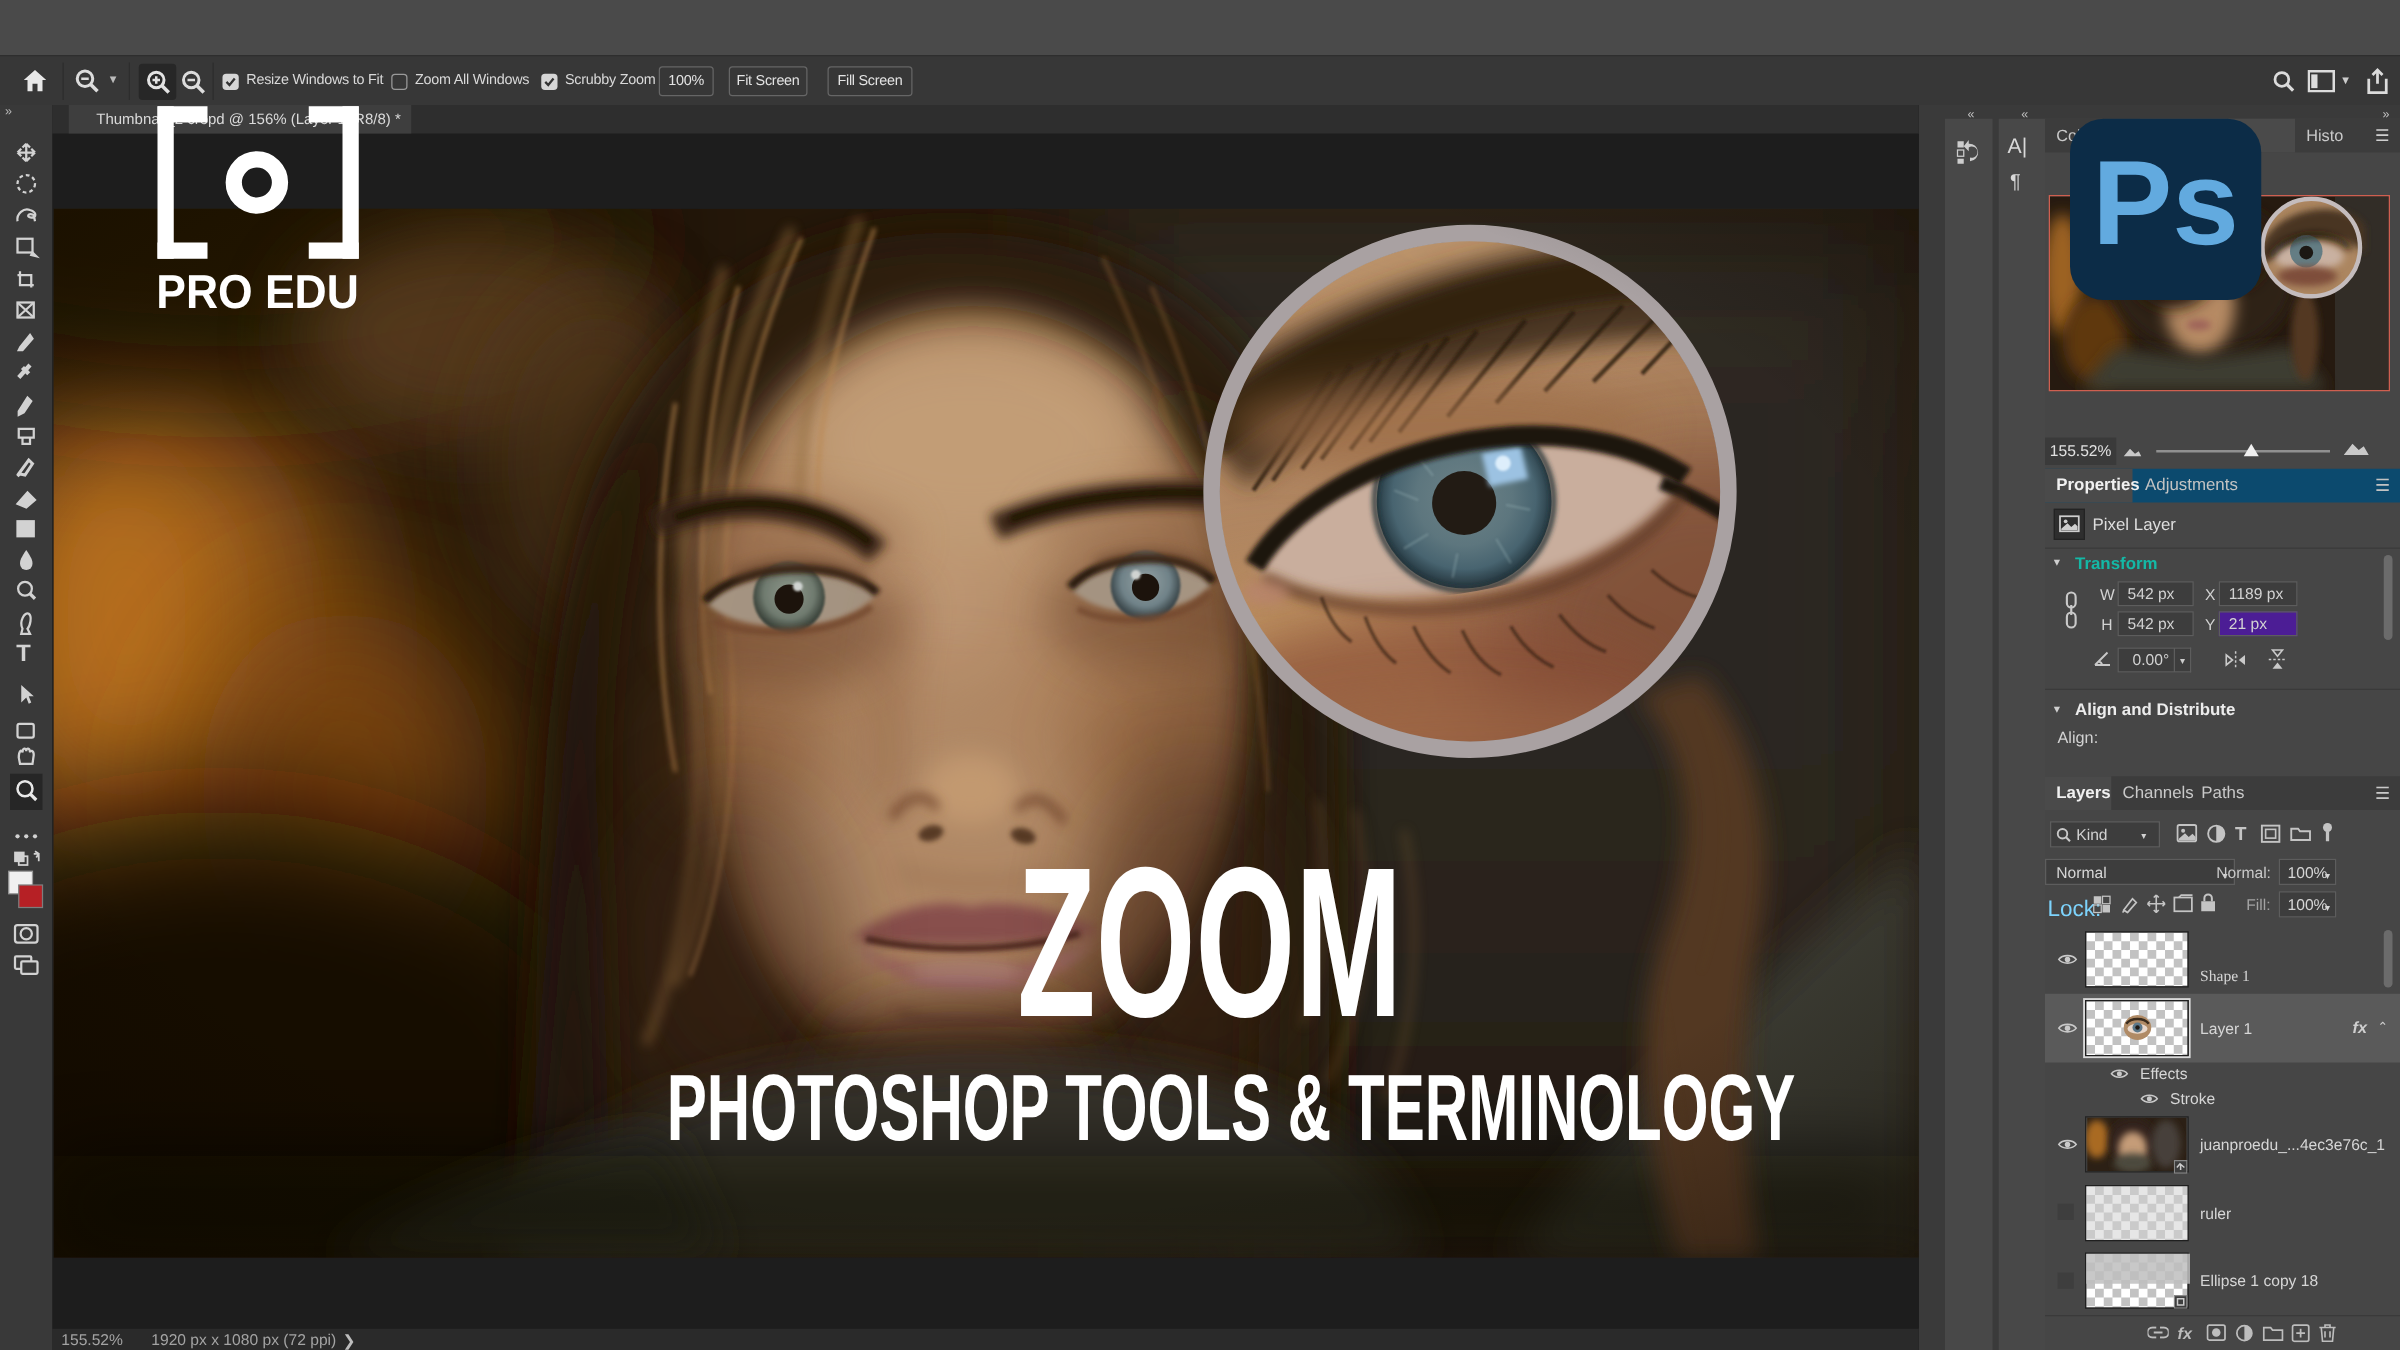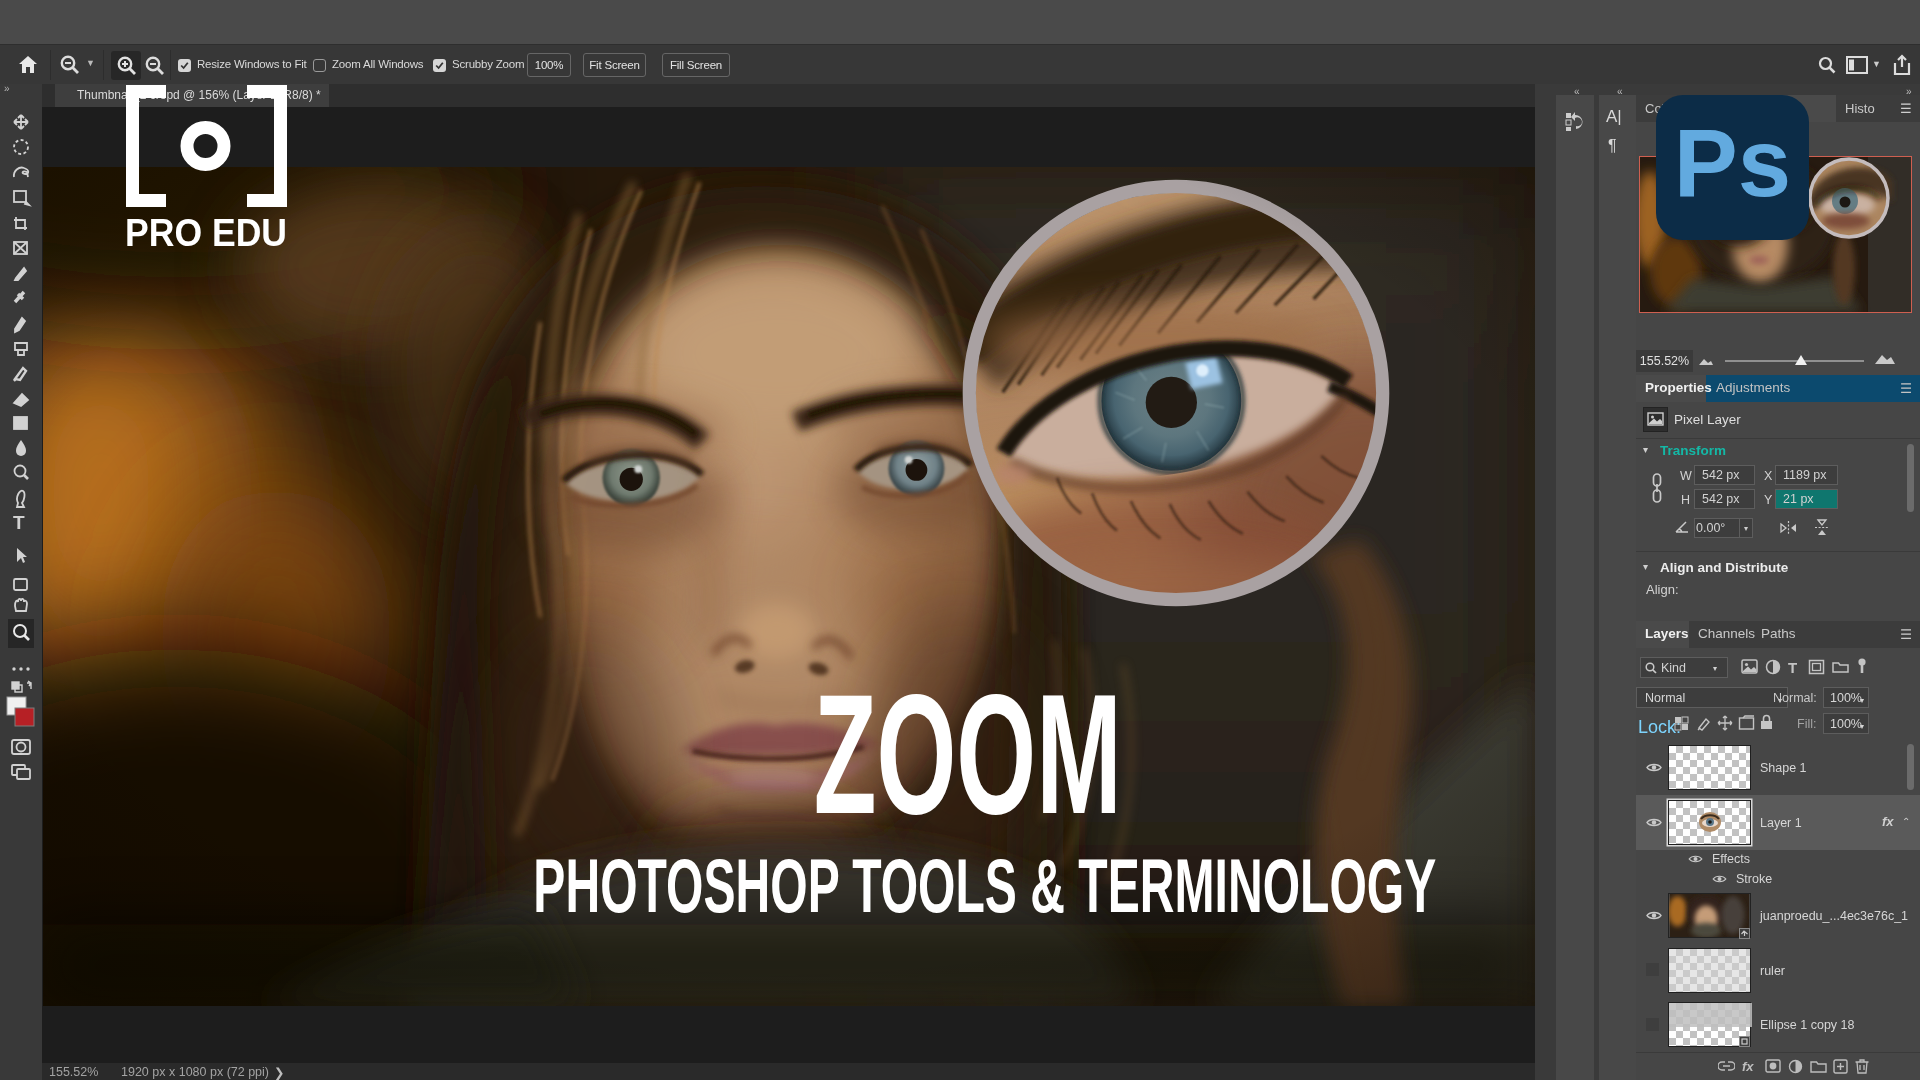--- a/index.html
+++ b/index.html
@@ -220,30 +220,30 @@
   <span class="abs" style="left:24px; top:348px; color:#14b8a6; font-size:13.5px; font-weight:bold;">Transform</span>
   
   <div class="abs" style="color:#d2d2d2; font-size:12.5px;">
     <span class="abs" style="left:44px; top:374px;">W</span>
     <div class="abs" style="left:58px; top:370px; width:61px; height:20px; background:#3d3d3d; border:1px solid #5d5d5d; line-height:19px; padding-left:7px;">542 px</div>
     <span class="abs" style="left:128px; top:374px;">X</span>
     <div class="abs" style="left:139px; top:370px; width:63px; height:20px; background:#3d3d3d; border:1px solid #5d5d5d; line-height:19px; padding-left:7px;">1189 px</div>
     <span class="abs" style="left:45px; top:398px;">H</span>
     <div class="abs" style="left:58px; top:394px; width:61px; height:20px; background:#3d3d3d; border:1px solid #5d5d5d; line-height:19px; padding-left:7px;">542 px</div>
     <span class="abs" style="left:128px; top:398px;">Y</span>
-    <div class="abs" style="left:139px; top:394px; width:63px; height:20px; background:#0f766e; border:1px solid #5d5d5d; line-height:19px; padding-left:7px;">21 px</div>
+    <div class="abs" style="left:139px; top:394px; width:63px; height:20px; background:#4c1d95; border:1px solid #5d5d5d; line-height:19px; padding-left:7px;">21 px</div>
     <svg class="abs" style="left:14px; top:377px;" width="14" height="32" viewBox="0 0 14 32">
         <rect x="3.5" y="2" width="7" height="12" rx="3.5" fill="none" stroke="#c9c9c9" stroke-width="1.7"></rect>
         <rect x="3.5" y="18" width="7" height="12" rx="3.5" fill="none" stroke="#c9c9c9" stroke-width="1.7"></rect>
         <line x1="7" y1="12" x2="7" y2="20" stroke="#c9c9c9" stroke-width="1.7"></line>
       </svg>
     <svg class="abs" style="left:38px; top:425px;" width="16" height="14" viewBox="0 0 16 14">
         <path d="M2 12 L12 2 M2 12 L14 12 M5 9 A5 5 0 0 1 8 12" fill="none" stroke="#c9c9c9" stroke-width="1.5"></path>
       </svg>
-    <div class="abs" style="left:58px; top:423px; width:46px; height:20px; background:#3d3d3d; border:1px solid #5d5d5d; line-height:19px; padding-left:1px;">0.00°</div>
+    <div class="abs" style="left:58px; top:423px; width:46px; height:20px; background:#3d3d3d; border:1px solid #5d5d5d; line-height:19px; padding-left:11px;">0.00°</div>
     <div class="abs" style="left:104px; top:423px; width:13px; height:20px; background:#3d3d3d; border:1px solid #5d5d5d; border-left:none; font-size:8px; color:#ccc; text-align:center; line-height:20px;">▾</div>
     <svg class="abs" style="left:144px; top:425px;" width="17" height="16" viewBox="0 0 17 16">
         <path d="M8.5 1 L8.5 15" stroke="#c9c9c9" stroke-width="1.2" stroke-dasharray="2 1.6"></path>
         <path d="M1 4 L6 8 L1 12 Z" fill="none" stroke="#c9c9c9" stroke-width="1.3"></path>
         <path d="M16 4 L11 8 L16 12 Z" fill="#c9c9c9"></path>
       </svg>
     <svg class="abs" style="left:178px; top:424px;" width="16" height="17" viewBox="0 0 16 17">
         <path d="M1 8.5 L15 8.5" stroke="#c9c9c9" stroke-width="1.2" stroke-dasharray="2 1.6"></path>
         <path d="M4 1 L8 6 L12 1 Z" fill="none" stroke="#c9c9c9" stroke-width="1.3"></path>
         <path d="M4 16 L8 11 L12 16 Z" fill="#c9c9c9"></path>
@@ -323,21 +323,21 @@
     </svg>
   <span class="abs" style="left:161px; top:622px; color:#a3a3a3; font-size:12.5px;">Fill:</span>
   <div class="abs" style="left:187px; top:618px; width:46px; height:21px; background:#3d3d3d; border:1px solid #5d5d5d; color:#d6d6d6; font-size:12.5px; line-height:20px;"><span style="padding-left:6px;">100%</span><span class="abs" style="right:4px; top:3px; font-size:8px;">▾</span></div>
   
   <div id="rows" class="abs" style="left:0; top:645px; width:284px; height:312px; color:#d6d6d6; font-size:12.5px;">
     <svg class="abs eye" style="left:10px; top:22px;" width="16" height="11" viewBox="0 0 16 11">
         <path d="M1 5.5 C4 1.5 12 1.5 15 5.5 C12 9.5 4 9.5 1 5.5 Z" fill="none" stroke="#c9c9c9" stroke-width="1.3"></path>
         <circle cx="8" cy="5.5" r="2.2" fill="#c9c9c9"></circle>
       </svg>
     <div class="checker abs" style="left:32px; top:5px; width:83px; height:45px;"></div>
-    <span class="abs" style="left:124px; top:21px;">Shape 1</span>
+    <span class="abs" style="left:124px; top:34px;font-family:Liberation Serif, serif;">Shape 1</span>
 
     <div class="abs" style="left:0px; top:55px; width:284px; height:55px; background:#5a5a5a;"></div>
     <svg class="abs eye" style="left:10px; top:77px;" width="16" height="11" viewBox="0 0 16 11">
         <path d="M1 5.5 C4 1.5 12 1.5 15 5.5 C12 9.5 4 9.5 1 5.5 Z" fill="none" stroke="#c9c9c9" stroke-width="1.3"></path>
         <circle cx="8" cy="5.5" r="2.2" fill="#c9c9c9"></circle>
       </svg>
     <div class="checker abs" style="left:32px; top:60px; width:83px; height:45px; box-shadow:0 0 0 1.5px #d8d8d8;"></div>
     <svg class="abs" style="left:62px; top:71px;" width="24" height="22" viewBox="0 0 24 22">
         <ellipse cx="12" cy="11" rx="11" ry="10" fill="#b08b66"></ellipse>
         <ellipse cx="12" cy="12" rx="8" ry="4" fill="#e8d8cc"></ellipse>

